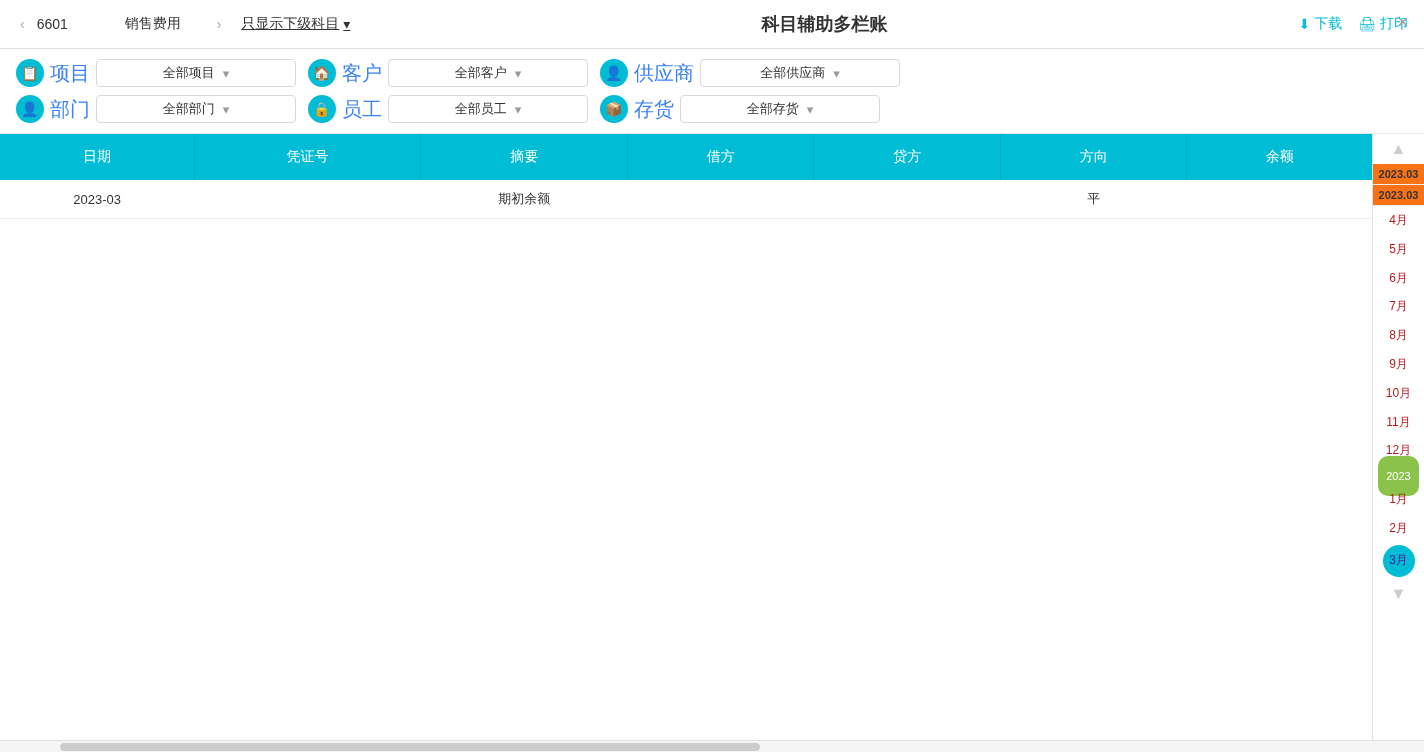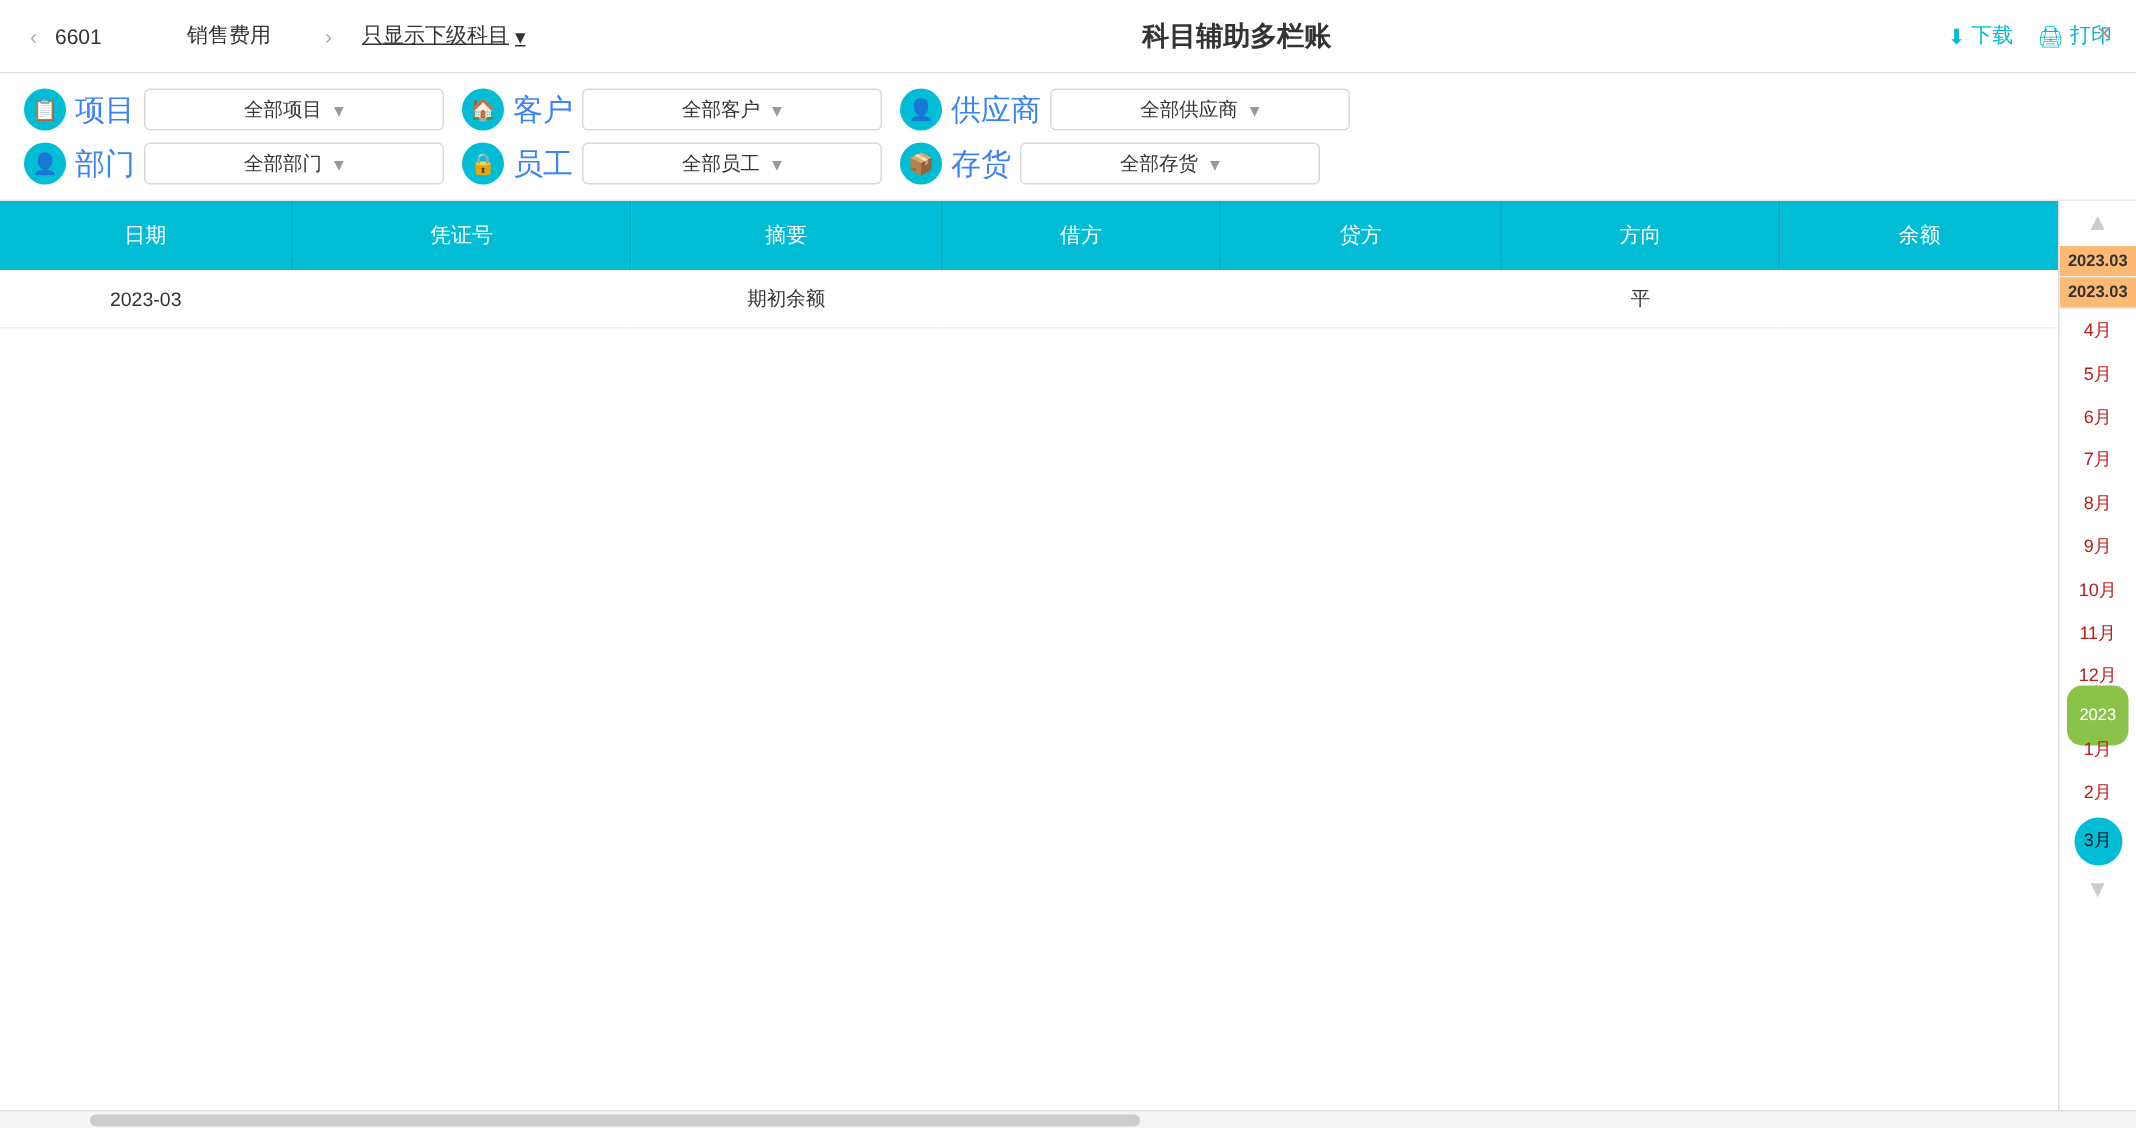--- a/index.html
+++ b/index.html
@@ -202,21 +202,21 @@
       cursor: pointer;
       font-size: 16px;
     }
     .timeline-header-item {
       width: 100%;
       text-align: center;
       padding: 4px 2px;
       font-size: 11px;
       color: #555;
       cursor: pointer;
-      background: #fdba74;
+      background: #f97316;
       border-bottom: 1px solid #eee;
     }
     .timeline-header-item.highlighted {
       color: #333;
       font-weight: bold;
     }
     
     .bottom-scrollbar {
       height: 12px;
       background: #f5f5f5;
@@ -360,21 +360,21 @@
       <div class="timeline-item">9月</div>
       <div class="timeline-item">10月</div>
       <div class="timeline-item">11月</div>
       <div class="timeline-item">12月</div>
       <div style="width:100%;text-align:center;margin:2px 0;">
         <span style="background:#8bc34a;color:#fff;border-radius:10px;padding:14px 8px;font-size:11px;">2023</span>
       </div>
       <div class="timeline-item">1月</div>
       <div class="timeline-item">2月</div>
       <div style="width:100%;text-align:center;margin:2px 0;">
-        <span style="background:#00bcd4;color:#0f172a;border-radius:50%;width:32px;height:32px;display:inline-flex;align-items:center;justify-content:center;font-size:12px;">3月</span>
+        <span style="background:#00bcd4;color:#4c1d95;border-radius:50%;width:32px;height:32px;display:inline-flex;align-items:center;justify-content:center;font-size:12px;">3月</span>
       </div>
       <div class="timeline-down-arrow">▼</div>
     </div>
   </div>
 
   <div class="bottom-scrollbar">
     <div class="scrollbar-thumb"></div>
   </div>
 </div>
 

